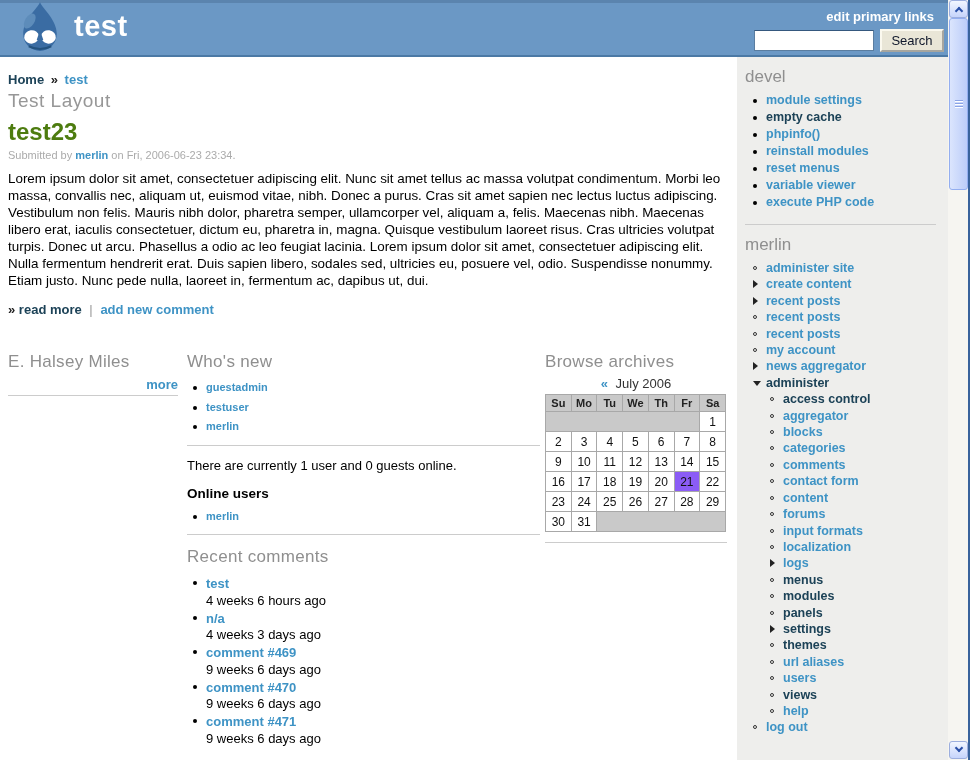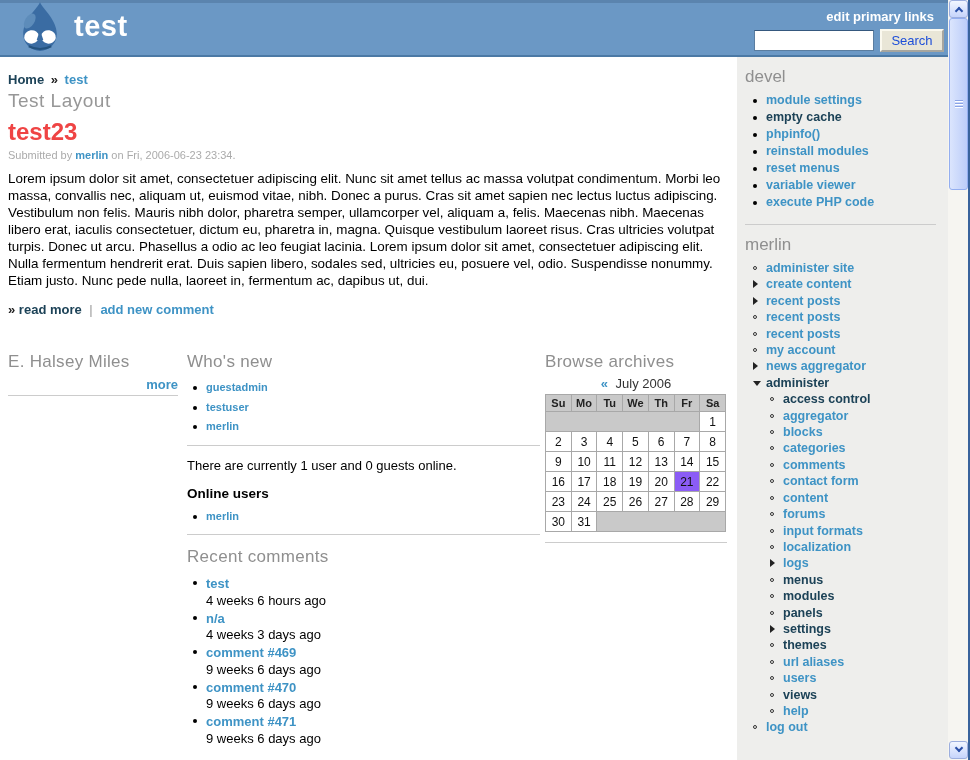--- a/index.html
+++ b/index.html
@@ -11,21 +11,21 @@
 
   
   .header { position:absolute; left:0; top:0; width:948px; height:57px;
     background:linear-gradient(#5b84ae 0 3px, #6b98c5 3px); border-bottom:2px solid #4b79a5; }
   .logo { position:absolute; left:12px; top:1px; width:56px; height:55px; }
   .site-name { position:absolute; left:74px; top:10px; font-size:29px; font-weight:bold; color:#fff; letter-spacing:0.5px; }
   .edit-links { position:absolute; top:9px; right:14px; color:#fff; font-weight:bold; font-size:13px; }
   .search-input { position:absolute; top:30px; right:74px; width:120px; height:21px;
     border:1px solid #5a7da0; border-top-color:#35587e; padding:2px 4px; font-size:12px; font-family:inherit; background:#fff; }
   .search-btn { position:absolute; top:29px; right:4px; width:64px; height:23px;
-    background:#e9e6d7; border:2px outset #fbf9ef; font-size:13px; color:#1d4ed8; font-family:inherit; cursor:pointer; }
+    background:#e9e6d7; border:2px outset #fbf9ef; font-size:13px; color:#0f172a; font-family:inherit; cursor:pointer; }
 
   
   .scrollbar { position:absolute; left:948px; top:0; width:22px; height:760px;
     background:#f6f5f1; border-right:2px solid #39639c; }
   .sb-btn { position:absolute; left:1px; width:19px; height:18px; border:1px solid #9caede; border-radius:3px;
     background:linear-gradient(#f2f6ff, #c6d4fb); }
   .sb-btn.up { top:0; }
   .sb-btn.down { bottom:1px; }
   .chev { position:absolute; left:6px; width:6px; height:6px; border-left:2px solid #2a50a8; border-top:2px solid #2a50a8; }
   .chev.up { top:7px; transform:rotate(45deg); }
@@ -51,21 +51,21 @@
   .b-circle { top:6px; width:4px; height:4px; border:1px solid #333; border-radius:50%; }
   .b-tri { top:4px; width:0; height:0; border-left:5px solid #222; border-top:4px solid transparent; border-bottom:4px solid transparent; }
   .b-tri-down { top:6px; width:0; height:0; border-top:5px solid #222; border-left:4px solid transparent; border-right:4px solid transparent; }
 
   
   .main { position:absolute; left:0; top:63px; width:737px; height:703px; overflow:hidden; }
   .breadcrumb { position:absolute; left:8px; top:9px; font-size:13px; font-weight:bold; color:#333; }
   .breadcrumb .sep { color:#222; margin:0 3px; }
   .page-title { position:absolute; left:8px; top:27px; font-size:19px; color:#979797; font-weight:normal; margin:0; letter-spacing:0.5px; }
   .node { position:absolute; left:8px; top:55px; width:726px; }
-  .node-title { font-size:24px; font-weight:bold; color:#ef4444; margin:0; }
+  .node-title { font-size:24px; font-weight:bold; color:#4d7c0f; margin:0; }
   .submitted { font-size:11px; color:#ababab; margin-top:3px; }
   .submitted a { font-weight:bold; }
   .node-body { font-size:13.4px; line-height:17px; color:#000; margin-top:9px; }
   .node-links { margin-top:13px; font-size:13px; font-weight:bold; color:#222; }
   .node-links .pipe { color:#999; font-weight:normal; margin:0 4px; }
 
   .cols { position:absolute; left:0; top:283px; width:737px; height:420px; overflow:hidden; }
   .col-left  { position:absolute; left:8px;   top:6px; width:170px; }
   .col-mid   { position:absolute; left:187px; top:6px; width:353px; }
   .col-right { position:absolute; left:545px; top:6px; width:182px; }

